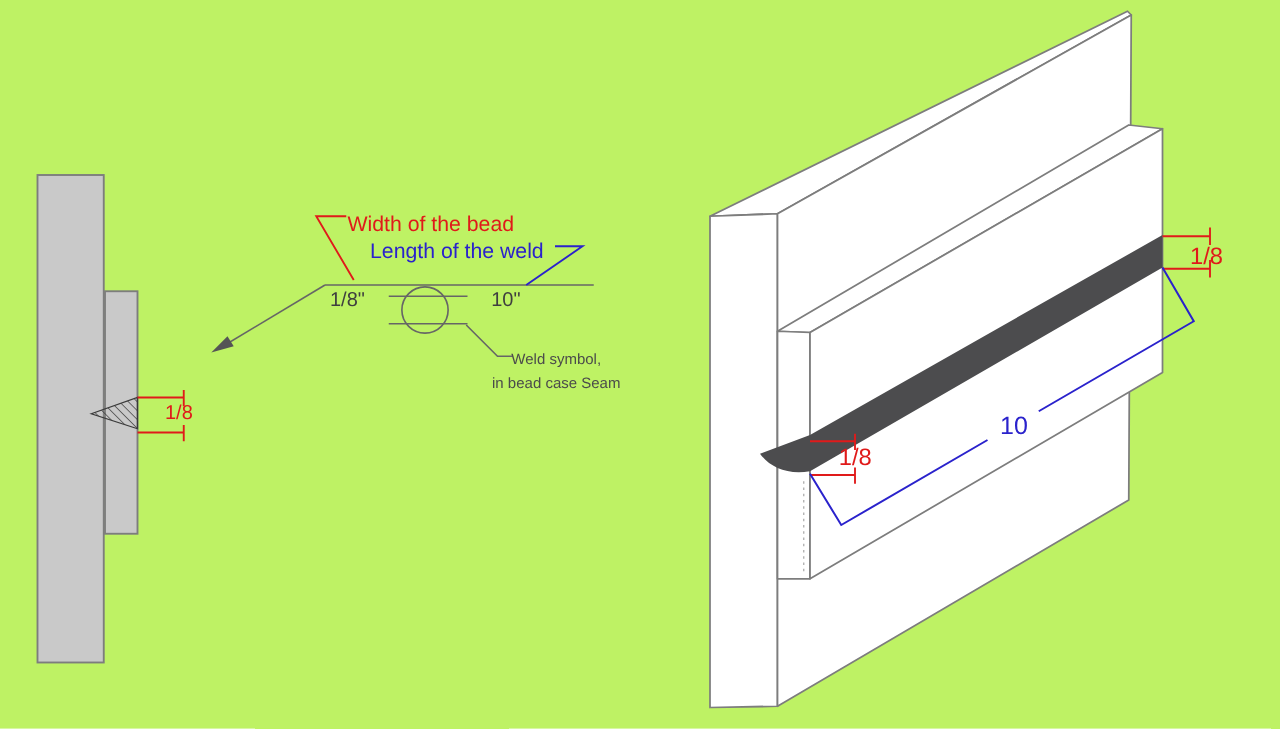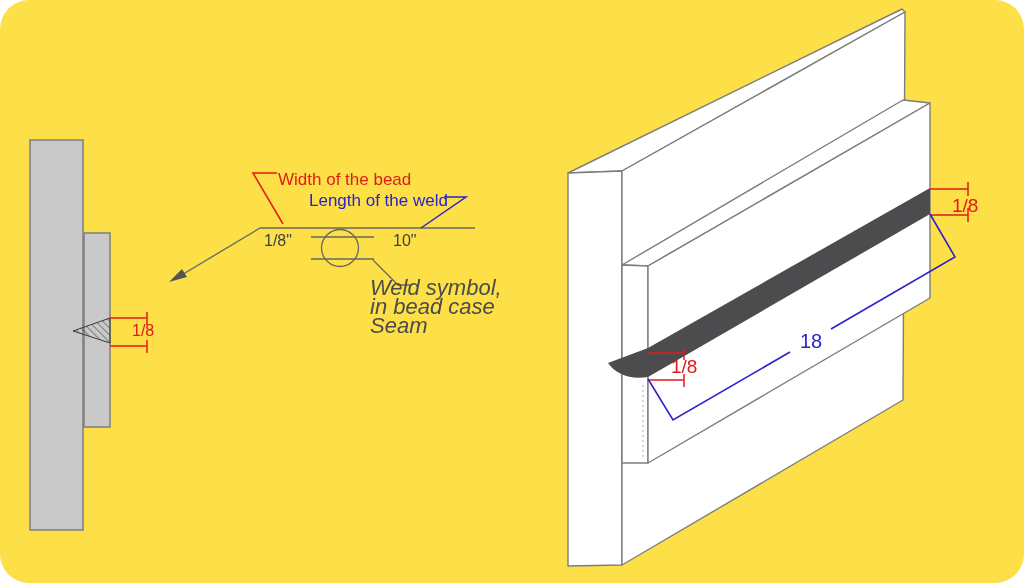--- a/index.html
+++ b/index.html
@@ -1,41 +1,39 @@
 <!DOCTYPE html>
 <html><head>
 <meta charset="utf-8">
 <style>
   html,body{margin:0;padding:0;background:#ffffff;}
   .canvas{
     position:relative;
     width:1024px;height:583px;
-    background:#fde047;
+    background:#bef264;
     font-family:"Liberation Sans", sans-serif;
     overflow:hidden;
-    border-radius:29px;
   }
   .canvas svg{position:absolute;left:0;top:0;}
   .lbl{
     position:absolute;
     line-height:1;
     white-space:nowrap;
     color:#3f3f3f;
   }
   .lbl.red{color:#e01a1a;}
   .lbl.blue{color:#2a22cc;}
   .callout-label{font-size:17px;}
   .callout-value{font-size:16px;}
   .note{
     position:absolute;
     left:370px;top:278px;width:150px;
-    text-align:left;
-    font-size:22px;line-height:19px;
+    text-align:center;
+    font-size:12px;line-height:19px;
     color:#4b4b4b;
-    font-style:italic;
   }
   .section-dim{font-size:16px;}
   .iso-dim{font-size:19px;}
   .iso-dim-len{font-size:20px;}
 </style>
 </head>
 <body>
 
 <div class="canvas">
 
@@ -94,32 +92,32 @@
       <line x1="684" y1="374" x2="684" y2="387"></line>
     </g>
     <g stroke="#2a22cc" stroke-width="1.6" fill="none">
       <polyline points="930,214 955,257 831,329"></polyline>
       <polyline points="790,352 673,420 648,379"></polyline>
     </g>
   </svg>
 
   <span class="lbl red callout-label" style="left:278px;top:171px;">Width of the bead</span>
 
-  <span class="lbl blue callout-label" style="left:309px;top:192px;">Length of the weld</span>
+  <span class="lbl blue callout-label" style="left:296px;top:192px;">Length of the weld</span>
 
   <span class="lbl callout-value" style="left:264px;top:233px;">1/8"</span>
 
   <span class="lbl callout-value" style="left:393px;top:233px;">10"</span>
 
   <div class="note">
     <span>Weld symbol,</span><br>
     <span>in bead case Seam</span>
   </div>
 
   <span class="lbl red section-dim" style="left:132px;top:323px;">1/8</span>
 
   <span class="lbl red iso-dim" style="left:952px;top:196px;">1/8</span>
 
   <span class="lbl red iso-dim" style="left:671px;top:357px;">1/8</span>
 
-  <span class="lbl blue iso-dim-len" style="left:800px;top:331px;">18</span>
+  <span class="lbl blue iso-dim-len" style="left:800px;top:331px;">10</span>
 
 </div>
 
 </body></html>

